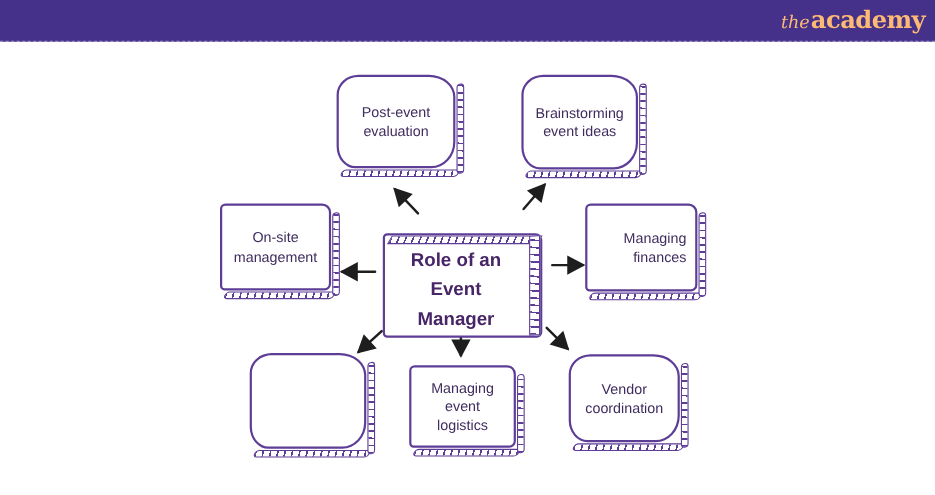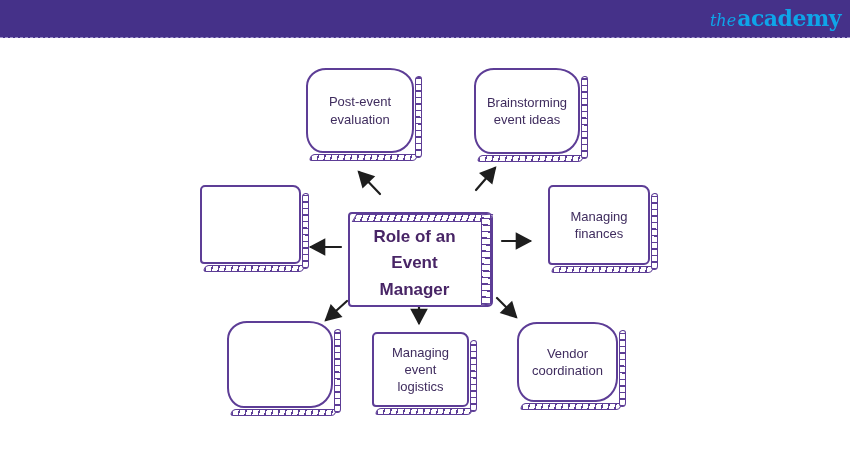--- a/index.html
+++ b/index.html
@@ -19,21 +19,21 @@
   .page{position:relative;width:850px;height:450px;background:#fff;}
 
   
   .header{
     position:absolute;left:0;top:0;width:850px;height:38px;
     background:var(--header-bg);
     display:flex;align-items:center;justify-content:flex-end;
     padding:0 9px 2px 0;
     border-bottom:1.5px dashed rgba(205,196,238,.65);
   }
-  .logo{color:#0ea5e9;font-family:"DejaVu Serif",serif;white-space:nowrap;display:flex;align-items:baseline;}
+  .logo{color:#fdba74;font-family:"DejaVu Serif",serif;white-space:nowrap;display:flex;align-items:baseline;}
   .logo .lg-the{font-style:italic;font-size:16px;font-weight:400;margin-right:1px;}
   .logo .lg-knowledge{font-size:22px;font-weight:400;letter-spacing:-.5px;}
   .logo .lg-academy{font-size:22px;font-weight:700;letter-spacing:-.5px;}
 
   
   .canvas{position:absolute;left:0;top:0;width:850px;height:450px;}
   svg.arrows{position:absolute;left:0;top:0;width:850px;height:450px;pointer-events:none;}
   svg.arrows line{stroke:var(--arrow);stroke-width:2.2;stroke-linecap:round;}
   #ah path{fill:var(--arrow);}
 
@@ -120,23 +120,24 @@
 
     <div class="node rounded" style="left:474px;top:68px;width:106px;height:86px;">
       <span class="hatch h hb"></span>
       <span class="hatch v hr"></span>
       <span class="label">Brainstorming event ideas</span>
     </div>
 
     <div class="node squarish" style="left:200px;top:185px;width:101px;height:79px;">
       <span class="hatch h hb"></span>
       <span class="hatch v hr"></span>
+      <span class="label">On-site management</span>
     </div>
 
-    <div class="node squarish" style="left:548px;top:185px;width:102px;height:80px;">
+    <div class="node squarish" style="left:532px;top:185px;width:102px;height:80px;text-align:right;">
       <span class="hatch h hb"></span>
       <span class="hatch v hr"></span>
       <span class="label">Managing finances</span>
     </div>
 
     <div class="node rounded" style="left:227px;top:321px;width:106px;height:87px;font-size:12.5px;">
       <span class="hatch h hb"></span>
       <span class="hatch v hr"></span>
     </div>
 

